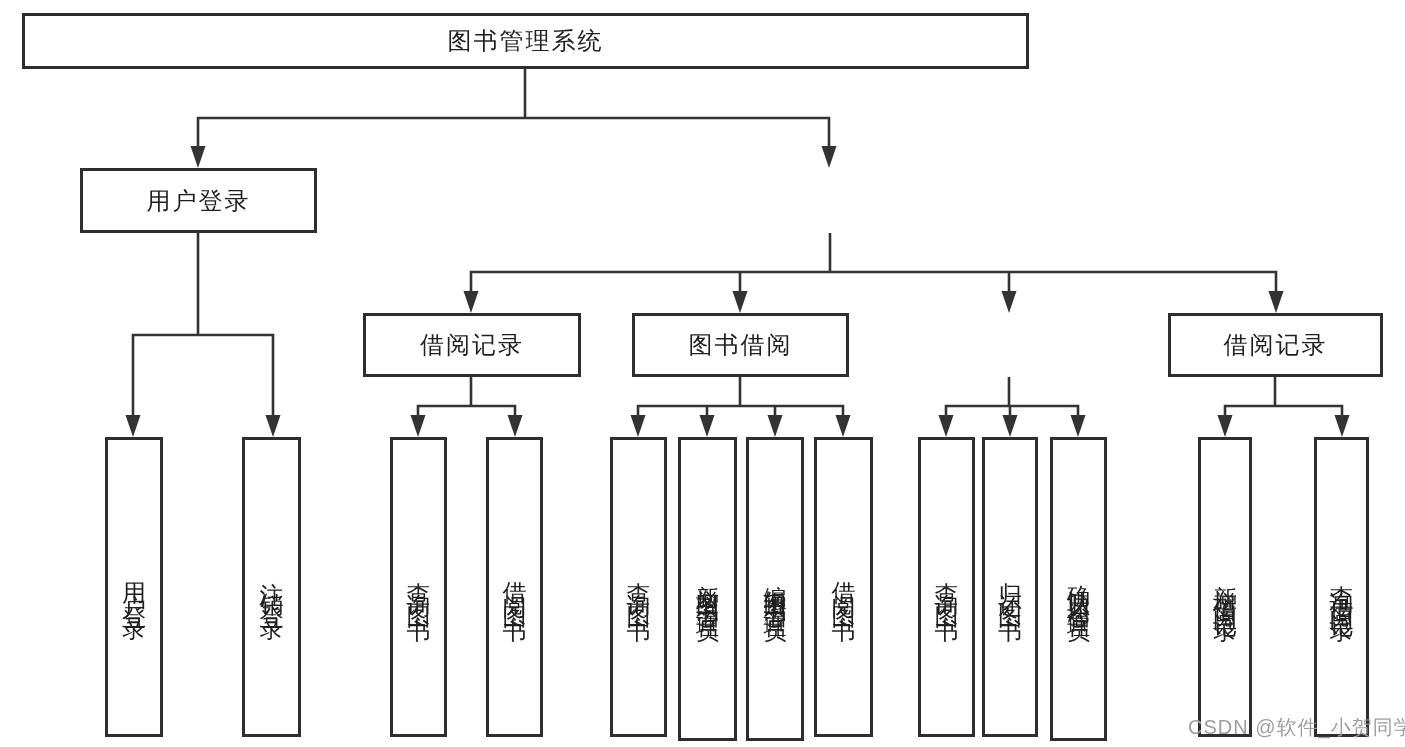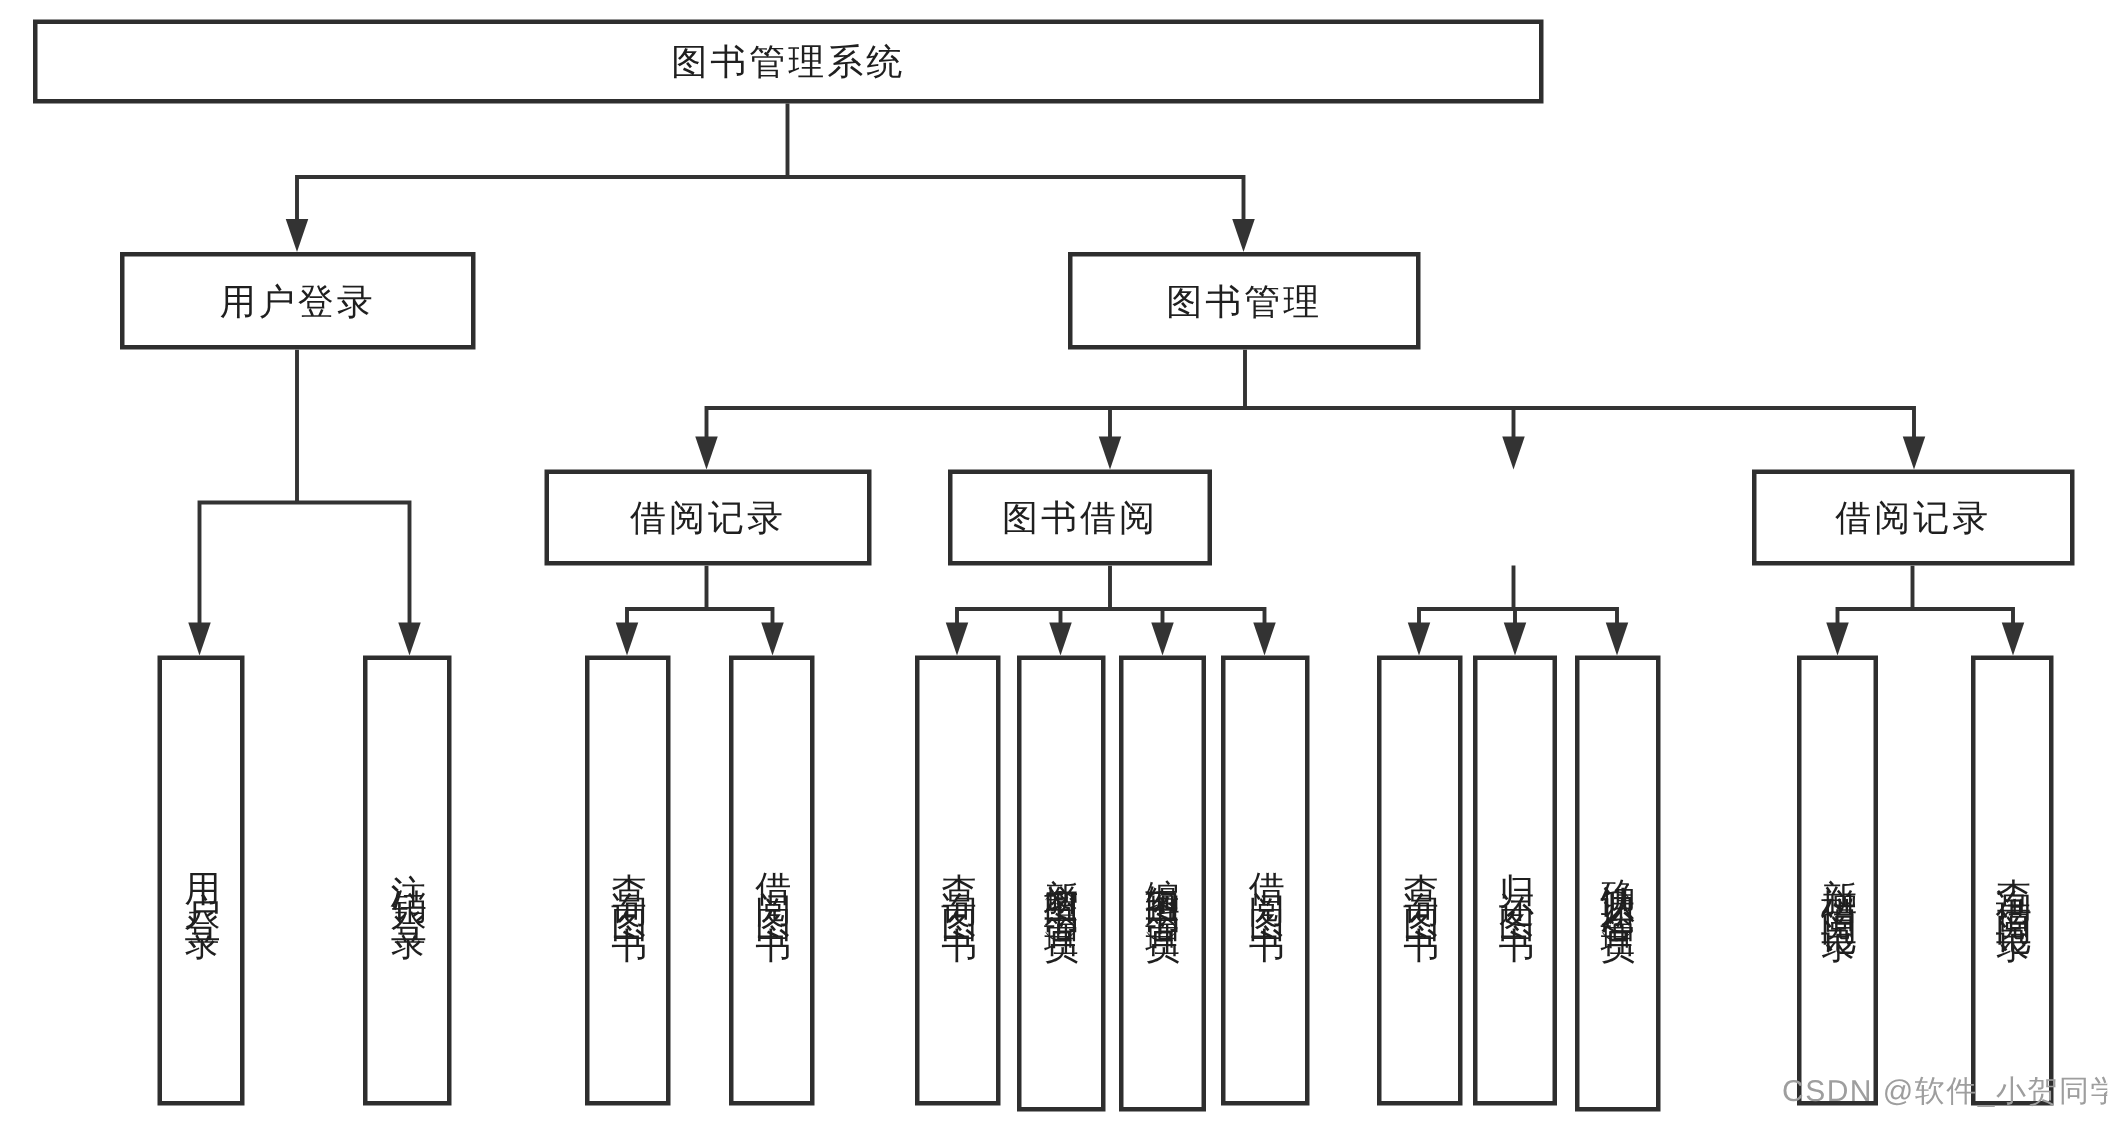--- a/index.html
+++ b/index.html
@@ -36,21 +36,21 @@
     letter-spacing: 12px;
   }
   .node.v.mid  { letter-spacing: 7px; }
   .node.v.long { letter-spacing: 5px; font-size: 23px; }
 
   
   #n-root        { left: 22px;   top: 13px;  width: 1007px; height: 56px; }
   #n-user-login  { left: 80px;   top: 168px; width: 237px;  height: 65px; }
   #n-book-mgmt   { left: 712px;  top: 168px; width: 235px;  height: 65px; }
   #n-new-book    { left: 363px;  top: 313px; width: 218px;  height: 64px; }
-  #n-book-borrow { left: 632px;  top: 313px; width: 176px;  height: 64px; }
+  #n-book-borrow { left: 632px;  top: 313px; width: 217px;  height: 64px; }
   #n-cur-borrow  { left: 902px;  top: 313px; width: 214px;  height: 64px; }
   #n-borrow-rec  { left: 1168px; top: 313px; width: 215px;  height: 64px; }
   #n-leaf-login  { left: 105px;  top: 437px; width: 58px;   height: 300px; }
   #n-leaf-logout { left: 242px;  top: 437px; width: 59px;   height: 300px; }
   #n-nb-query    { left: 390px;  top: 437px; width: 57px;   height: 300px; }
   #n-nb-borrow   { left: 486px;  top: 437px; width: 57px;   height: 300px; }
   #n-bb-query    { left: 610px;  top: 437px; width: 57px;   height: 300px; }
   #n-bb-add      { left: 678px;  top: 437px; width: 59px;   height: 304px; }
   #n-bb-edit     { left: 746px;  top: 437px; width: 58px;   height: 304px; }
   #n-bb-borrow   { left: 814px;  top: 437px; width: 59px;   height: 300px; }
@@ -118,23 +118,20 @@
     </g>
   </svg>
 
   <div class="node h" id="n-root">
     <span>图书管理系统</span>
   </div>
 
   <div class="node h" id="n-user-login">
     <span>用户登录</span>
   </div>
-  <div class="node h" id="n-book-mgmt">
-    <span>图书管理</span>
-  </div>
 
   <div class="node h" id="n-new-book">
     <span>借阅记录</span>
   </div>
   <div class="node h" id="n-book-borrow">
     <span>图书借阅</span>
   </div>
   <div class="node h" id="n-borrow-rec">
     <span>借阅记录</span>
   </div>

